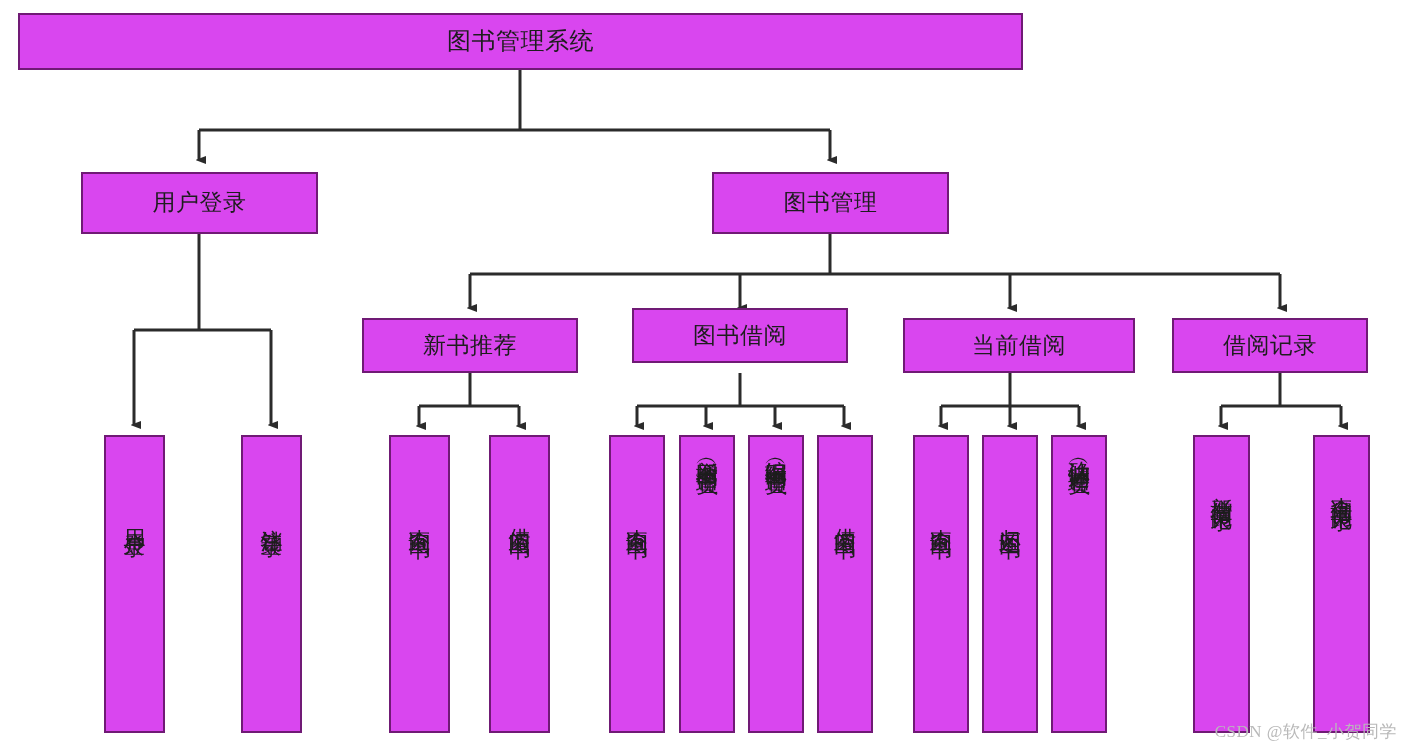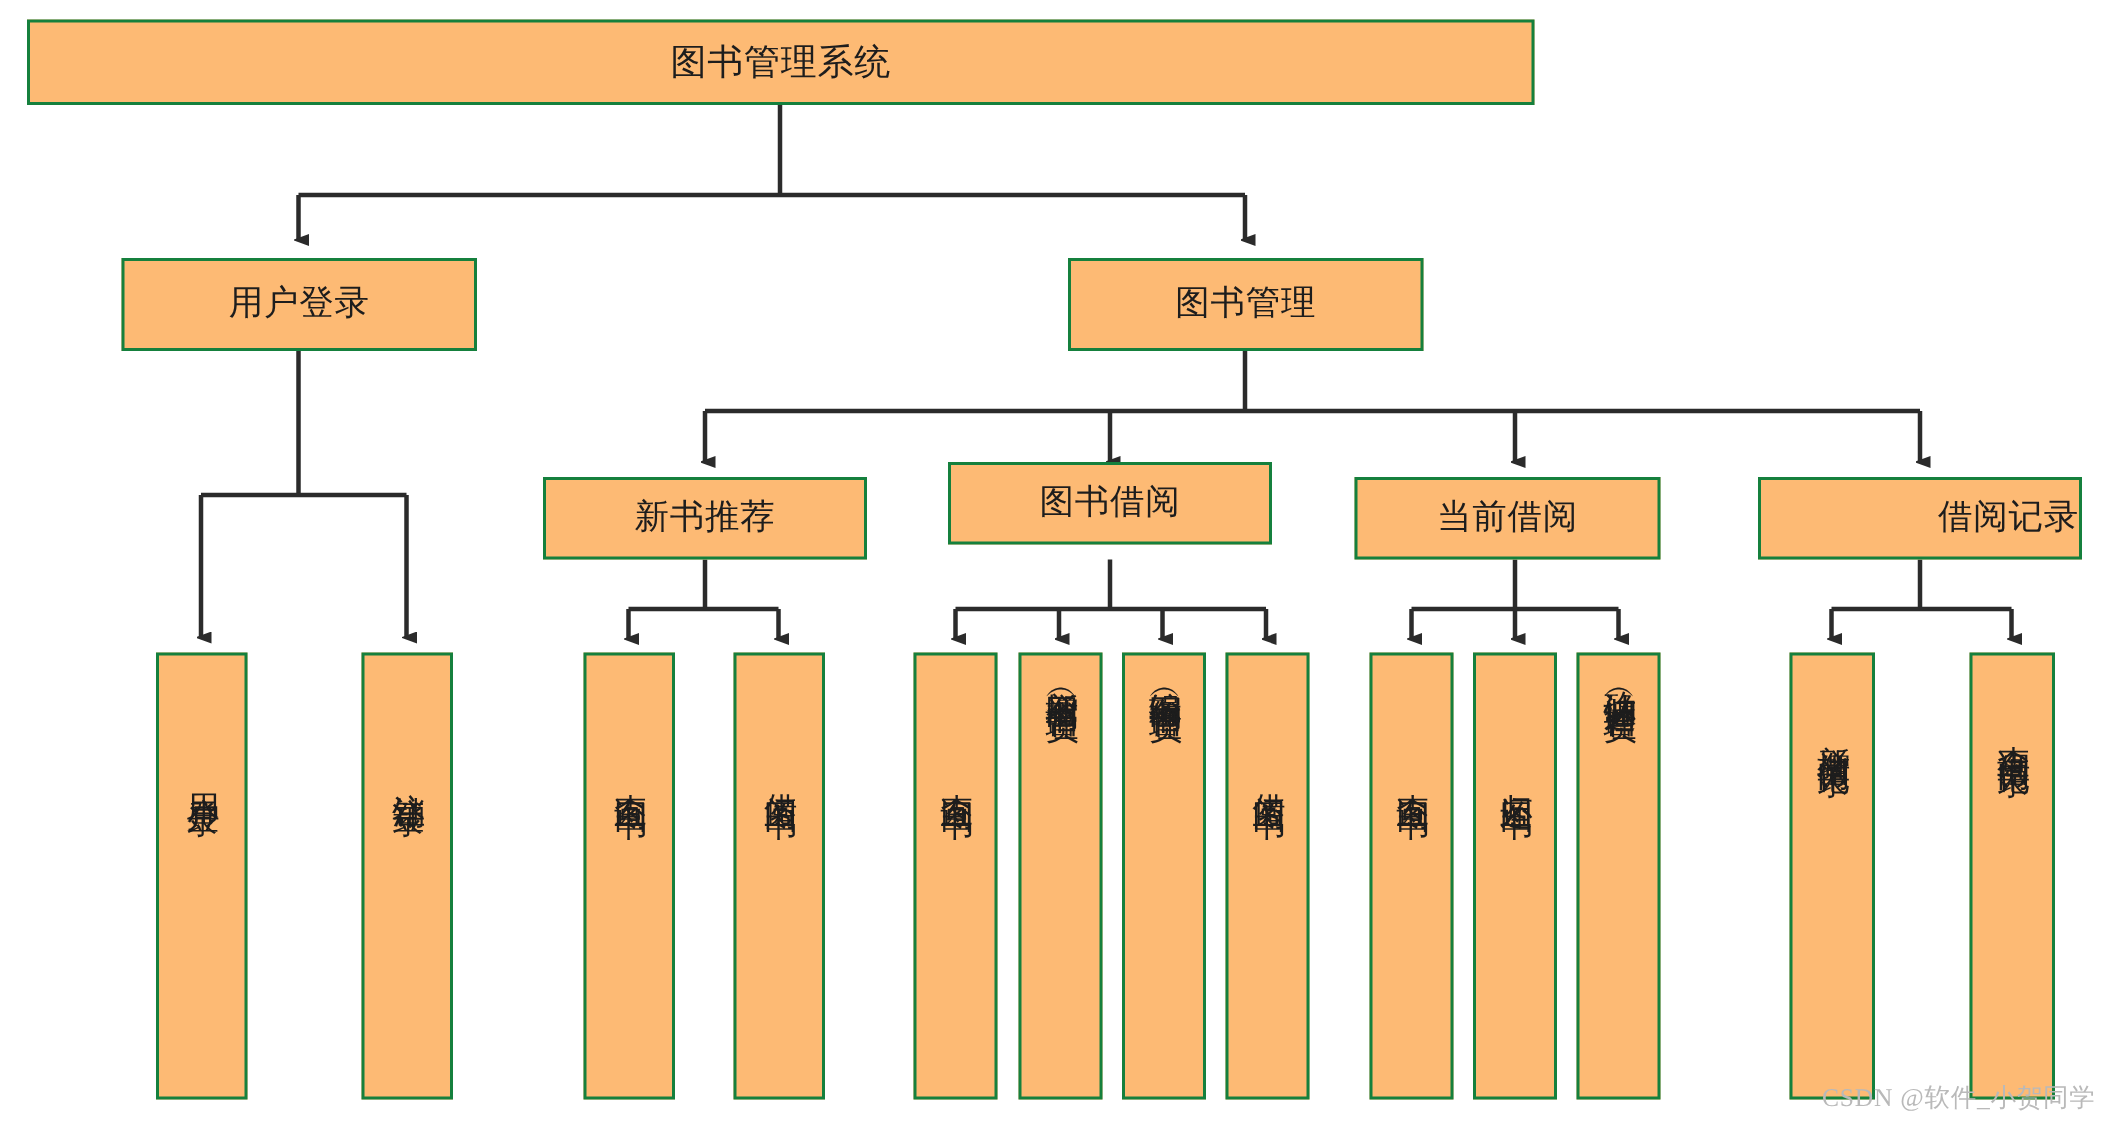--- a/index.html
+++ b/index.html
@@ -21,22 +21,22 @@
   #connector-layer {
     position: absolute;
     left: 0;
     top: 0;
     width: 1405px;
     height: 747px;
   }
   .node {
     position: absolute;
     box-sizing: border-box;
-    background: #fdba74;
-    border: 2px solid #15803d;
+    background: #d946ef;
+    border: 2px solid #701a75;
     display: flex;
     align-items: center;
     justify-content: center;
     z-index: 2;
   }
   .node-label {
     color: #1d1d1d;
     text-align: center;
     line-height: 1.18;
     white-space: nowrap;
@@ -143,24 +143,24 @@
   <div class="node node-h" style="left:712px; top:172px; width:237px; height:62px;">
     <span class="node-label">图书管理</span>
   </div>
 
   <div class="node node-h" style="left:362px; top:318px; width:216px; height:55px;">
     <span class="node-label">新书推荐</span>
   </div>
   <div class="node node-h" style="left:632px; top:308px; width:216px; height:55px;">
     <span class="node-label">图书借阅</span>
   </div>
-  <div class="node node-h" style="left:903px; top:318px; width:204px; height:55px;">
+  <div class="node node-h" style="left:903px; top:318px; width:232px; height:55px;">
     <span class="node-label">当前借阅</span>
   </div>
-  <div class="node node-h" style="left:1172px; top:318px; width:216px; height:55px;justify-content:flex-end;">
+  <div class="node node-h" style="left:1172px; top:318px; width:196px; height:55px;">
     <span class="node-label">借阅记录</span>
   </div>
 
   <div class="node node-v" style="left:104px; top:435px; width:61px; height:298px; padding-top:74px;">
     <span class="node-label">用户登录</span>
   </div>
   <div class="node node-v" style="left:241px; top:435px; width:61px; height:298px; padding-top:74px;">
     <span class="node-label">注销登录</span>
   </div>
 

